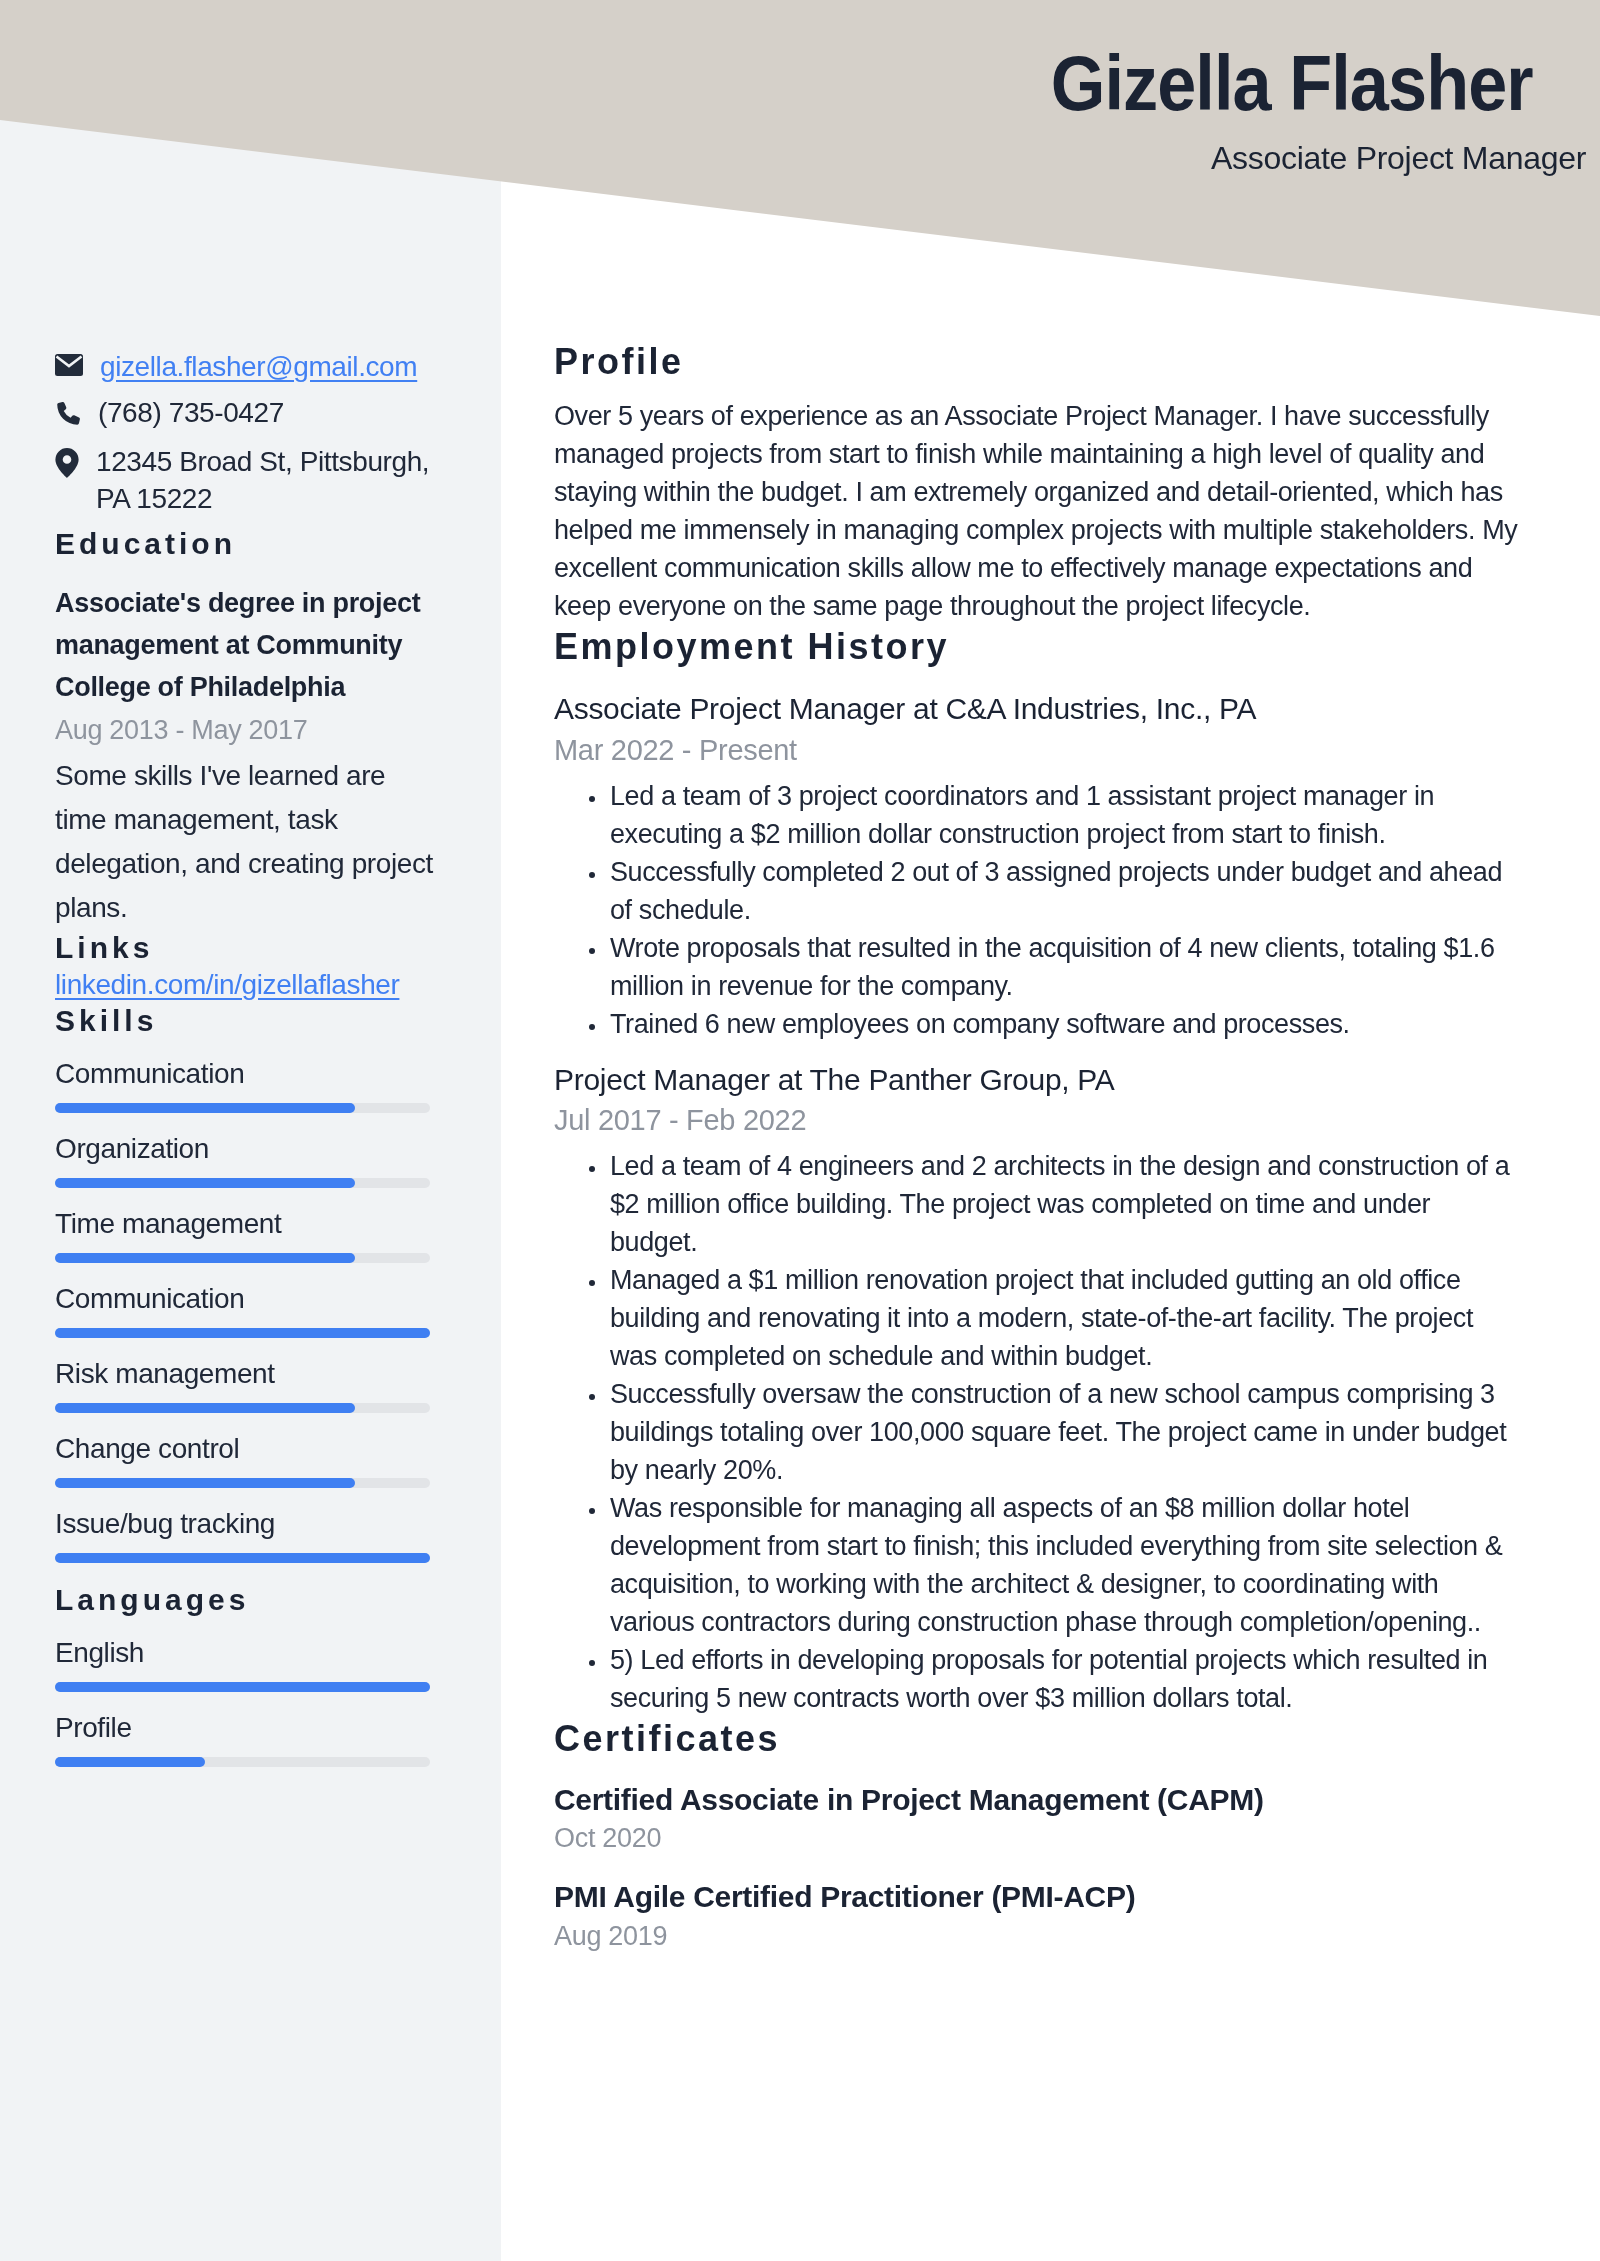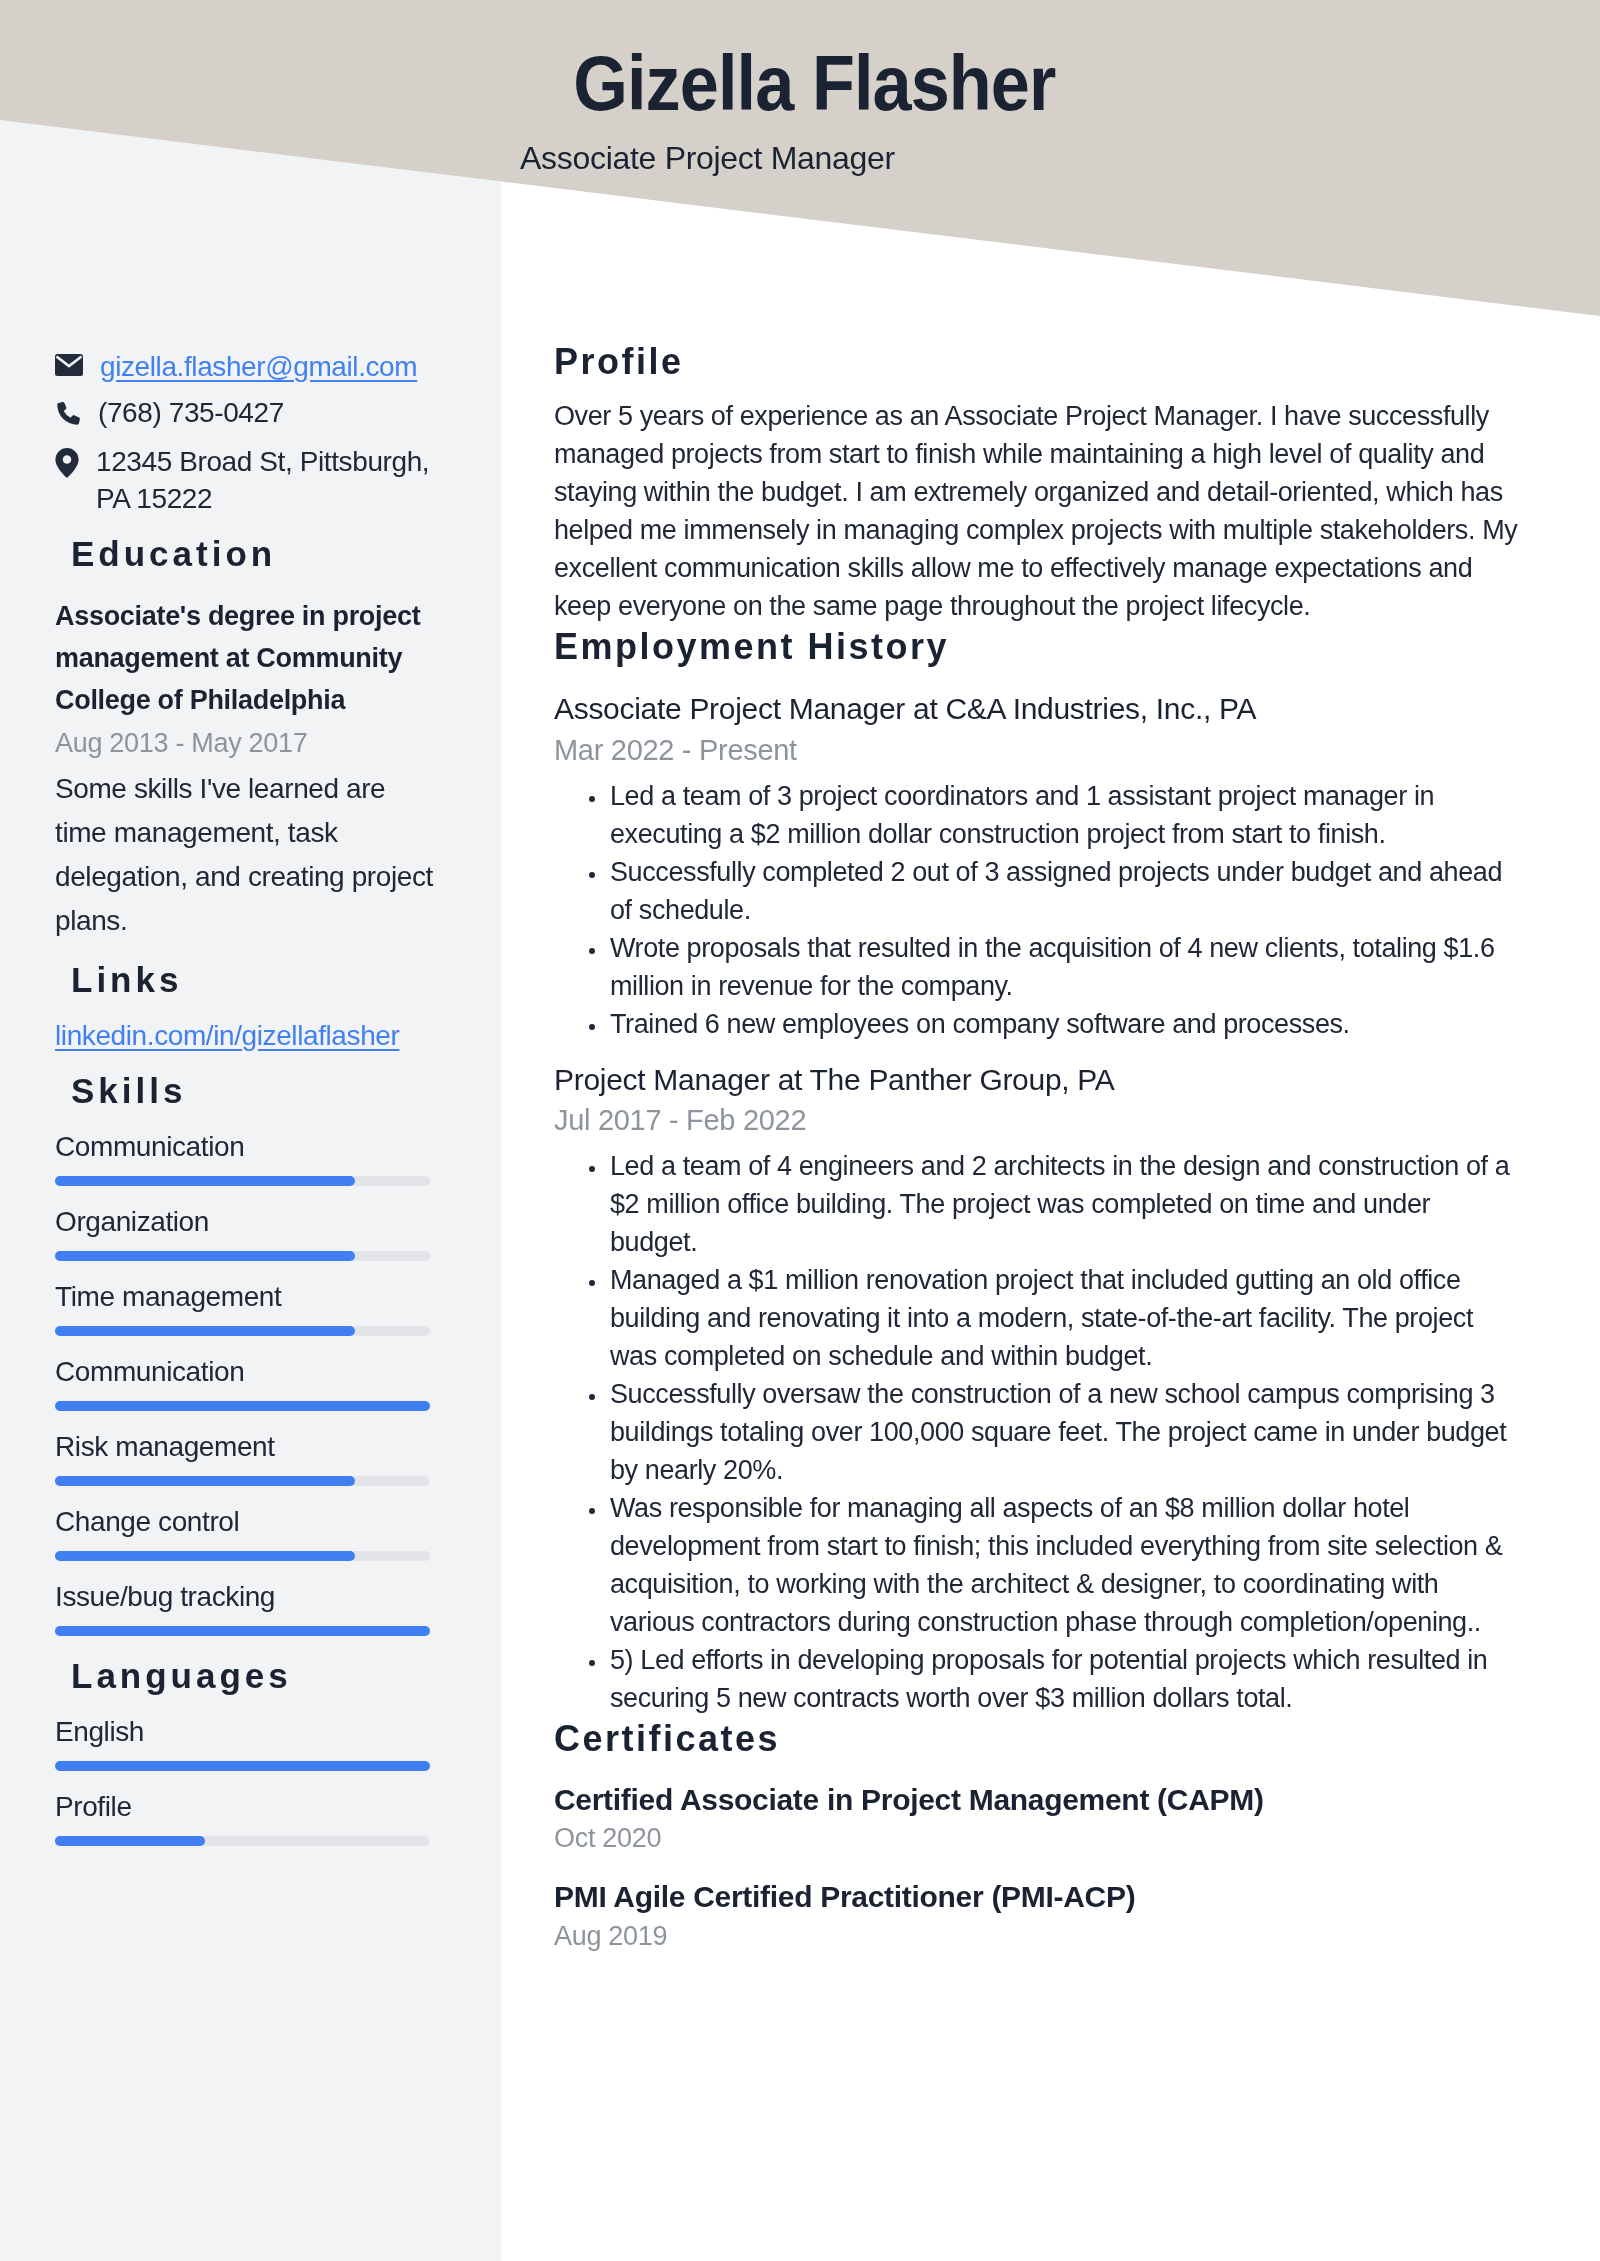--- a/index.html
+++ b/index.html
@@ -4,32 +4,32 @@
 <style>
   html,body{margin:0;padding:0;}
   body{background:#888;font-family:"Liberation Sans","DejaVu Sans",sans-serif;}
   .page{position:relative;width:1600px;height:2261px;margin:0 auto;background:#fff;overflow:hidden;
         color:var(--c-text,#202838);}
   
   .sidebar-bg{position:absolute;left:0;top:0;bottom:0;width:501px;background:var(--c-sidebar_bg,#f1f3f5);}
   .header-band{position:absolute;left:0;top:0;width:1600px;height:316px;background:var(--c-beige,#d5d0c9);
         clip-path:polygon(0 0,100% 0,100% 100%,0 38%);}
   
-  .header-text{position:absolute;left:520px;width:1066px;top:44px;text-align:left;}
+  .header-text{position:absolute;left:520px;width:1066px;top:44px;text-align:right;}
   .name{font-size:78px;font-weight:700;line-height:1;color:var(--c-heading,#161c2d);margin:0;
         transform:scaleX(.9);transform-origin:center top;letter-spacing:-1px;white-space:nowrap;}
   .job-title-sub{font-size:32px;margin-top:18px;color:var(--c-heading,#1a2232);letter-spacing:-.3px;}
   
   .sidebar{position:absolute;left:55px;top:348px;width:380px;}
   .contact-row{display:flex;align-items:flex-start;gap:17px;margin-bottom:9px;
         font-size:28px;line-height:37px;letter-spacing:-.4px;}
   .contact-row svg{flex:0 0 auto;margin-top:5px;}
   a.link{color:var(--c-link,#4180f3);text-decoration:underline;text-underline-offset:4px;cursor:pointer;}
-  h3.side-heading{font-size:35px;font-weight:700;letter-spacing:4px;color:var(--c-heading,#1b2333);
-        margin:16px;line-height:1.2;}
+  h3.side-heading{font-size:30px;font-weight:700;letter-spacing:4px;color:var(--c-heading,#1b2333);
+        margin:0;line-height:1.2;}
   .edu-heading{margin-top:44px;}
   .degree{font-size:27px;font-weight:700;line-height:42px;letter-spacing:-.3px;margin-top:20px;
         color:var(--c-heading,#1b2333);}
   .muted{color:var(--c-muted,#8e949e);}
   .edu-dates{font-size:27px;margin-top:7px;letter-spacing:-.3px;}
   .edu-desc{font-size:28px;line-height:44px;letter-spacing:-.4px;margin-top:8px;}
   .links-heading{margin-top:52px;}
   .links-list{font-size:28px;letter-spacing:-.4px;line-height:37px;}
   .skills-heading{margin-top:62px;}
   .skill-list{margin-top:18px;}

